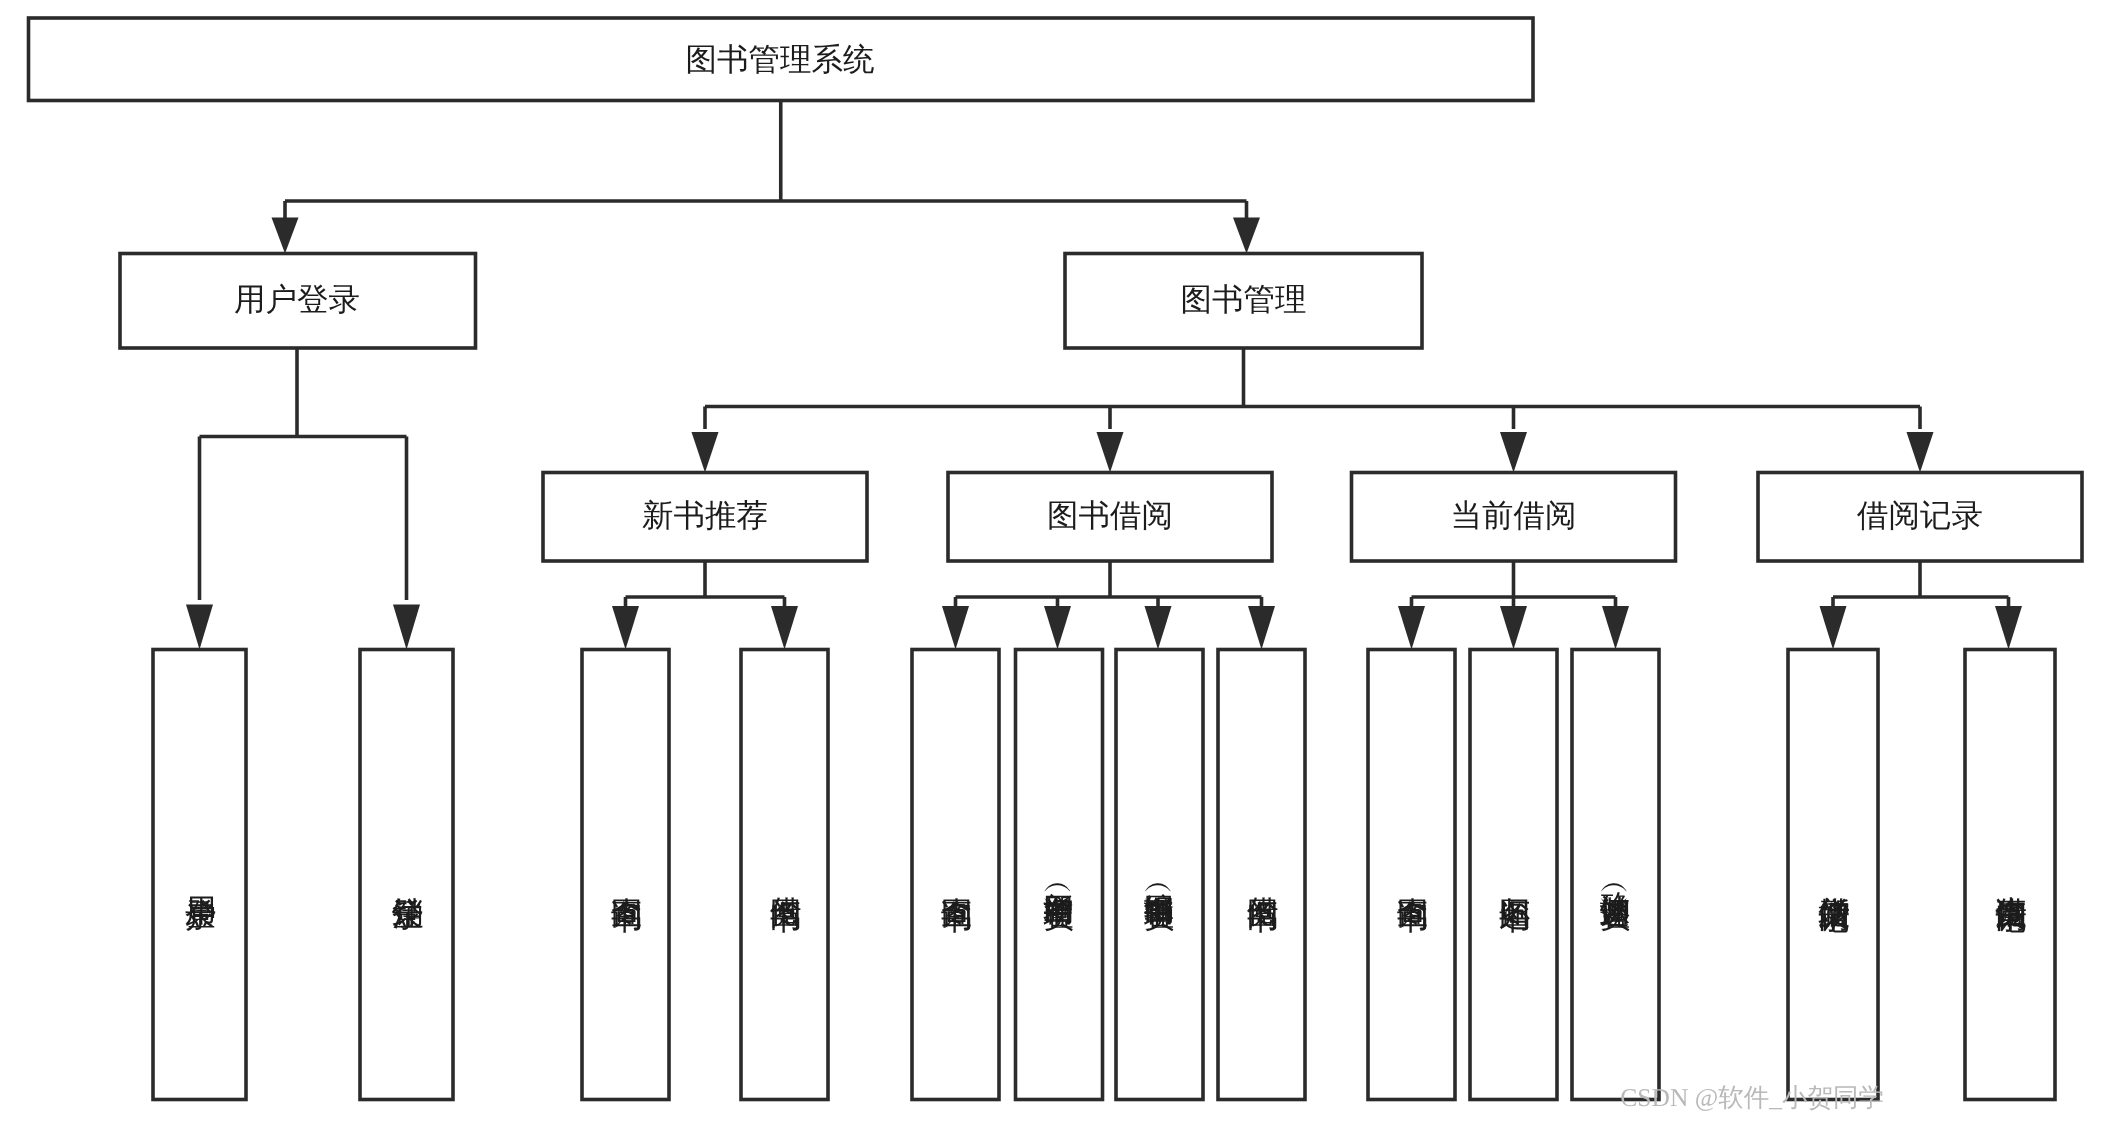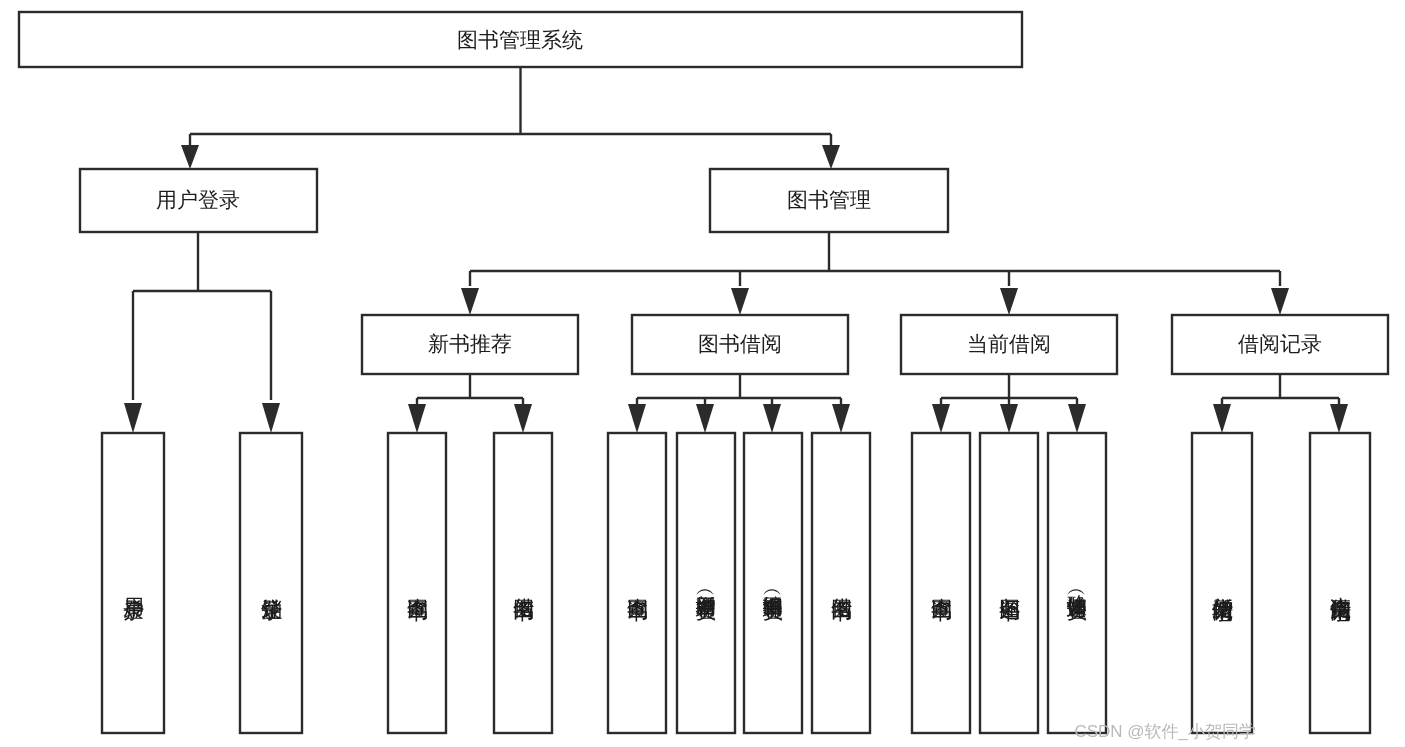--- a/index.html
+++ b/index.html
@@ -62,21 +62,21 @@
     align-items: center;
     justify-content: center;
     white-space: nowrap;
     pointer-events: none;
     user-select: none;
   }
   .watermark {
     position: absolute;
     right: 10px;
     bottom: 4px;
-    font-family: Liberation Sans, sans-serif;
+    font-family: Liberation Serif, serif;
     font-size: 17px;
     color: #b9b9b9;
     white-space: nowrap;
     user-select: none;
     margin-left: 24px;
   }
 </style>
 </head>
 <body>
 

